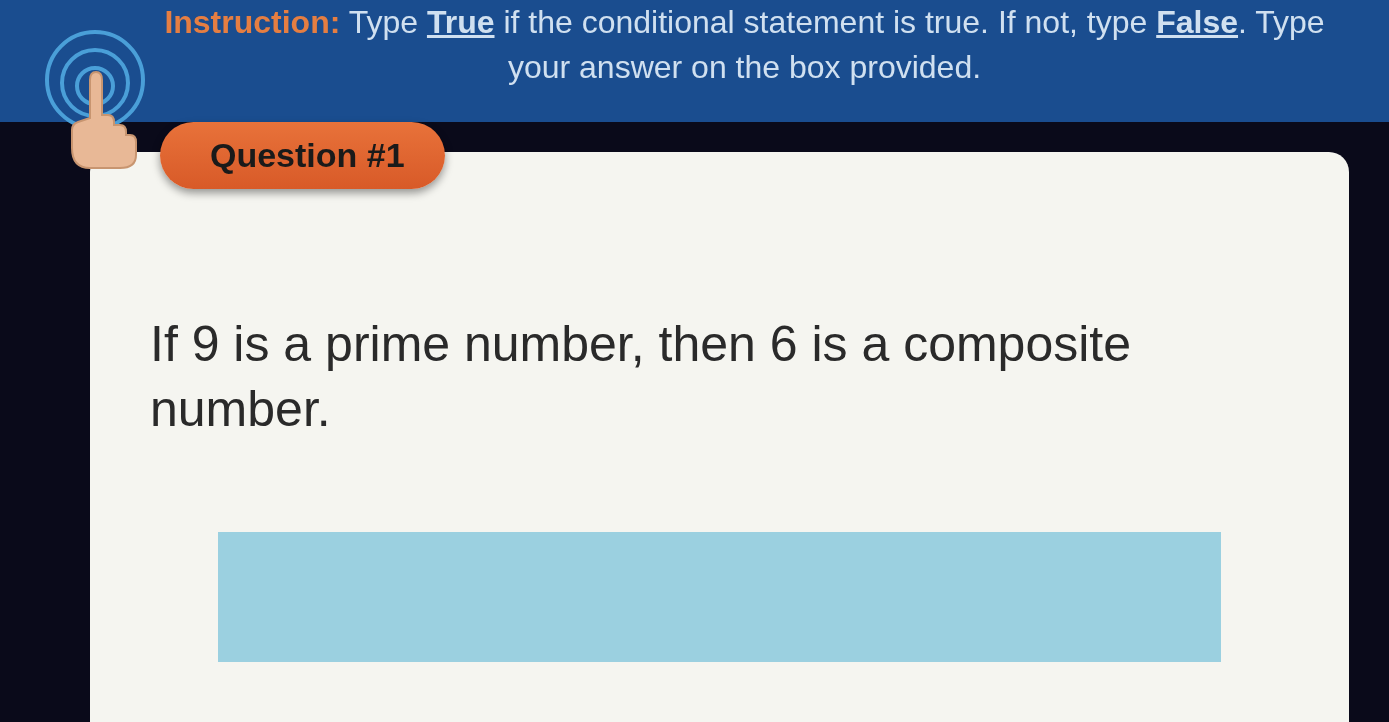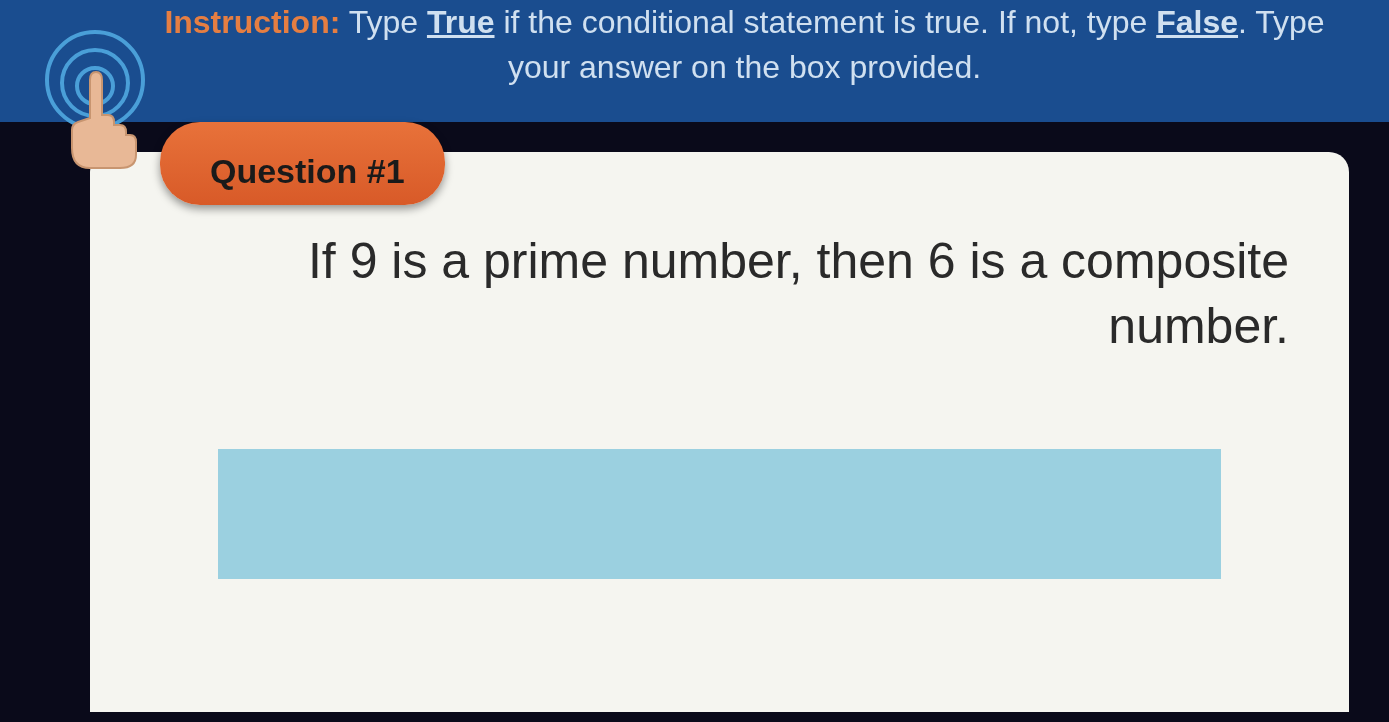--- a/index.html
+++ b/index.html
@@ -67,29 +67,29 @@
       min-height: 560px;
     }
     .question-badge {
       position: absolute;
       top: -30px;
       left: 70px;
       background: linear-gradient(180deg, #e8723a 0%, #d85a28 100%);
       color: #1a1a1a;
       font-weight: bold;
       font-size: 34px;
-      padding: 30px 40px 14px 50px;
+      padding: 14px 40px 14px 50px;
       border-radius: 40px;
       box-shadow: 0 4px 8px rgba(0,0,0,0.4);
     }
     .question-text {
       font-size: 50px;
       color: #2a2a2a;
-      text-align: right;
-      margin-top: 37px;
+      text-align: left;
+      margin-top: 120px;
       line-height: 1.3;
       font-weight: 400;
     }
     .answer-input {
       display: block;
       width: 88%;
       margin: 90px auto 0 auto;
       background: #9bd0e0;
       border: none;
       height: 130px;

